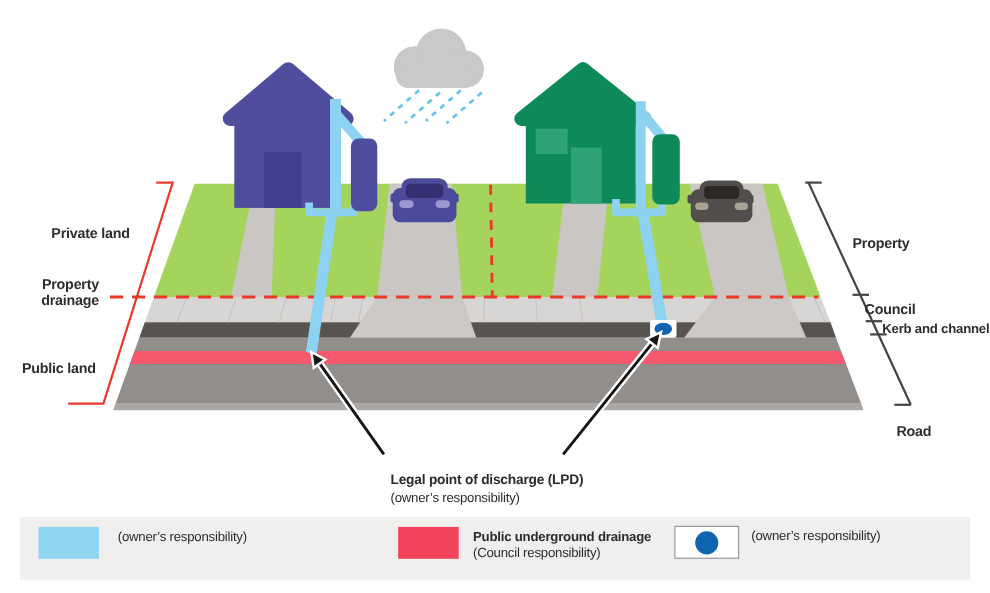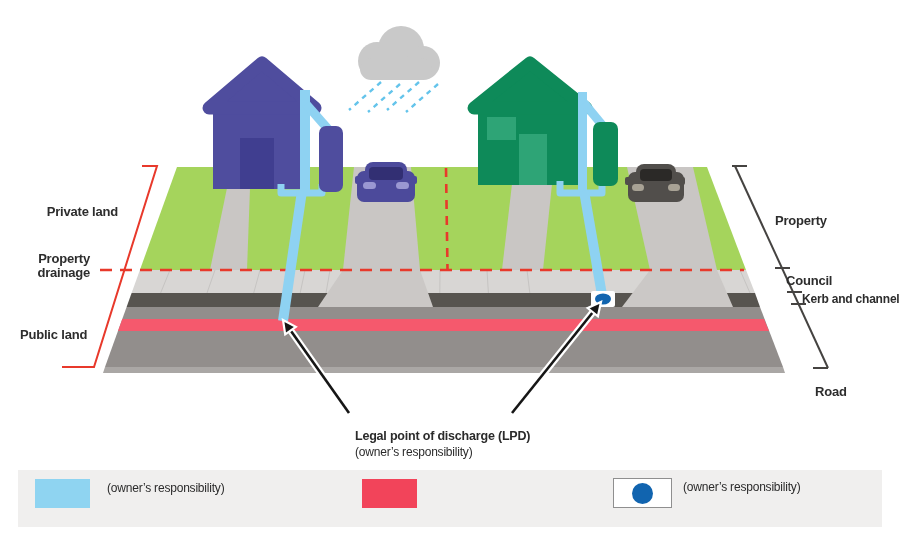--- a/index.html
+++ b/index.html
@@ -171,20 +171,24 @@
   </div>
 
   <div class="legend"></div>
 
   <div class="sw sw-blue"></div>
   <div class="ltext lt1">
     <div class="r">(owner’s responsibility)</div>
   </div>
 
   <div class="sw sw-red"></div>
+  <div class="ltext lt2">
+    <div class="b">Public underground drainage</div>
+    <div class="r">(Council responsibility)</div>
+  </div>
 
   <div class="sw sw-kerb">
     <div class="dot"></div>
   </div>
   <div class="ltext lt3">
     <div class="r">(owner’s responsibility)</div>
   </div>
 
 </div>
 

